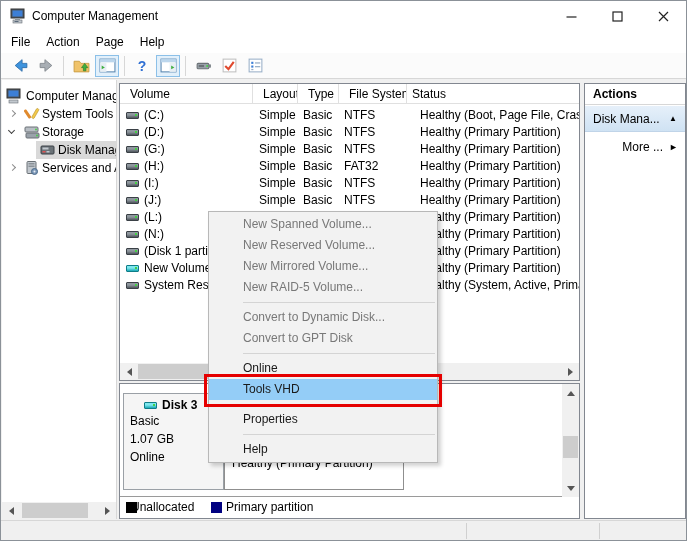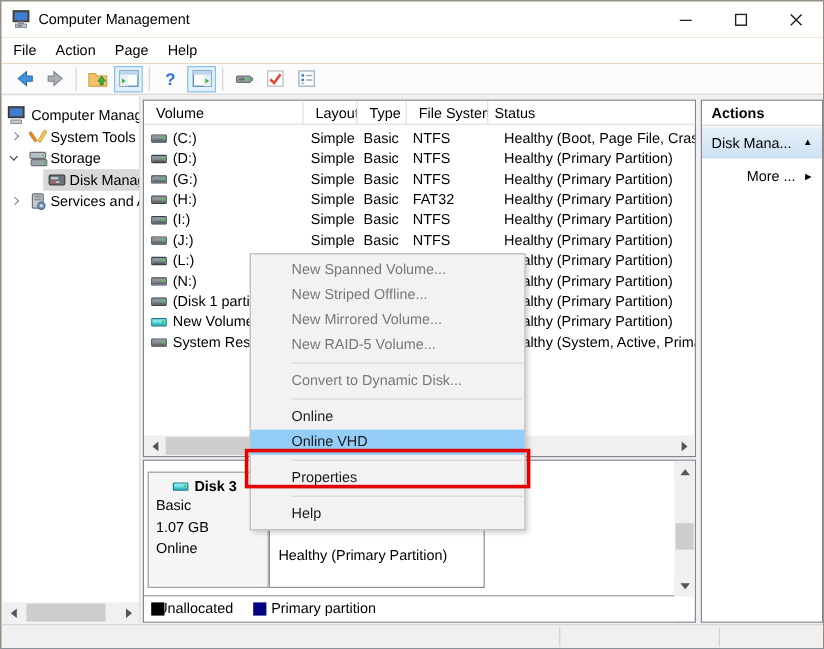--- a/index.html
+++ b/index.html
@@ -373,28 +373,29 @@
     </div>
   </div>
 
   <div class="abs statusbar">
     <span class="sdiv" style="left:465px;"></span>
     <span class="sdiv" style="left:598px;"></span>
   </div>
 
   <div class="abs cmenu">
     <div class="mi dis">New Spanned Volume...</div>
-    <div class="mi dis">New Striped Offline...</div>
+    <div class="mi dis">New Reserved Volume...</div>
     <div class="mi dis">New Mirrored Volume...</div>
     <div class="mi dis">New RAID-5 Volume...</div>
     <div class="msep"></div>
     <div class="mi dis">Convert to Dynamic Disk...</div>
+    <div class="mi dis">Convert to GPT Disk</div>
     <div class="msep"></div>
     <div class="mi">Online</div>
-    <div class="mi hl">Online VHD</div>
+    <div class="mi hl">Tools VHD</div>
     <div class="msep"></div>
     <div class="mi">Properties</div>
     <div class="msep"></div>
     <div class="mi">Help</div>
   </div>
 
   <div class="abs redbox"></div>
 
 </div>
 

